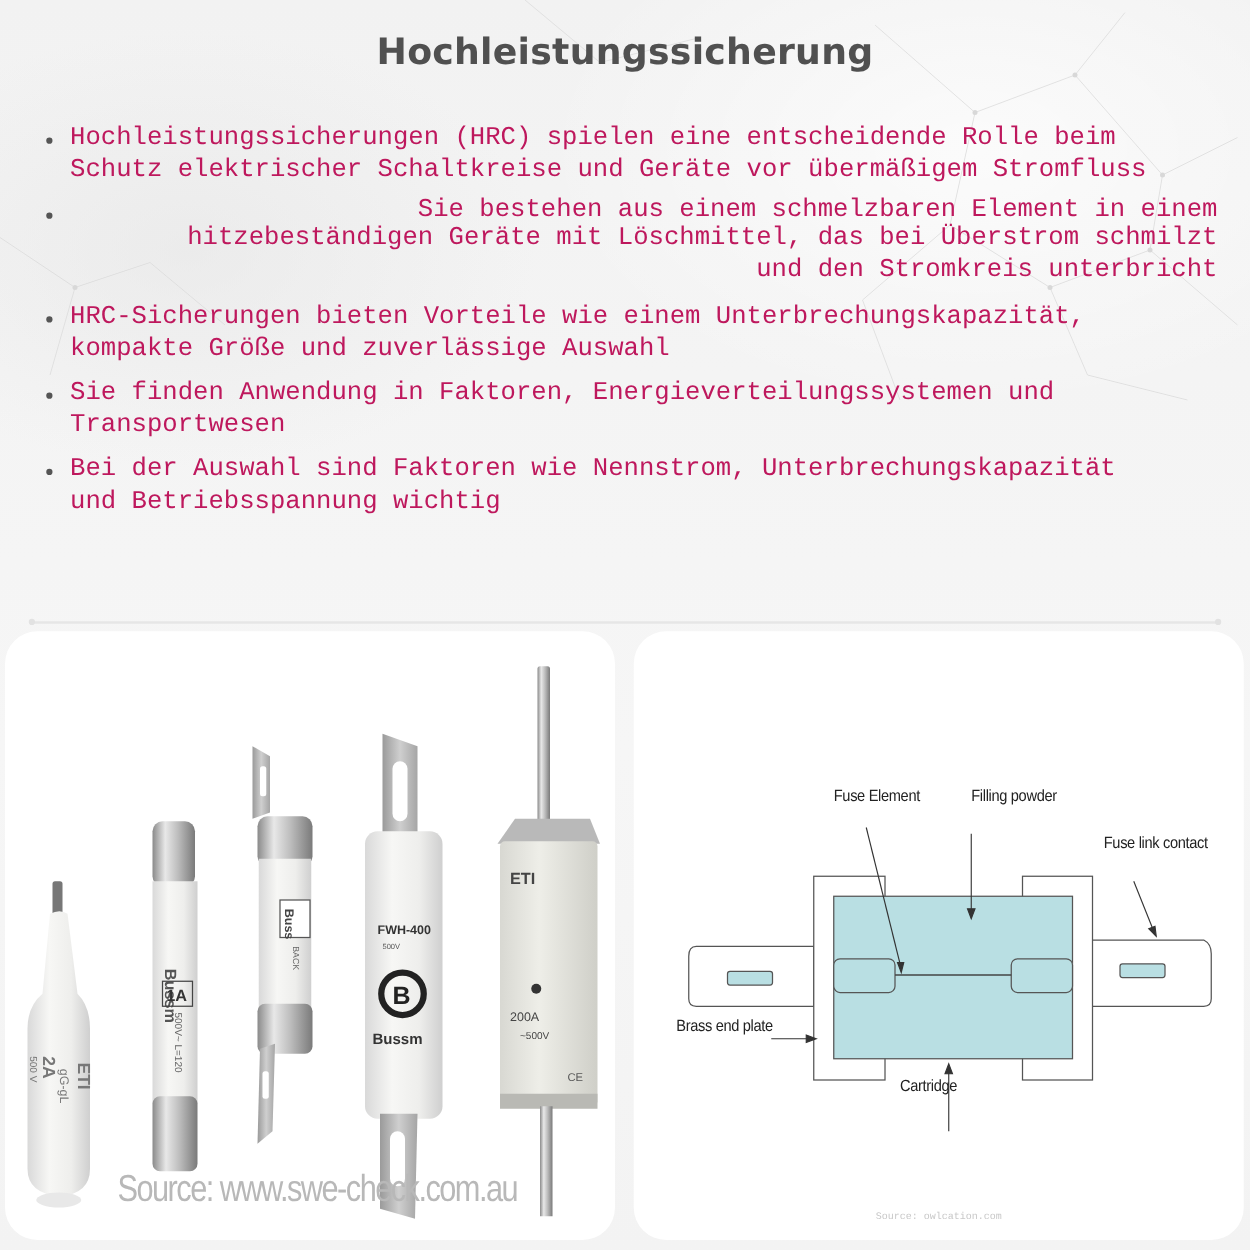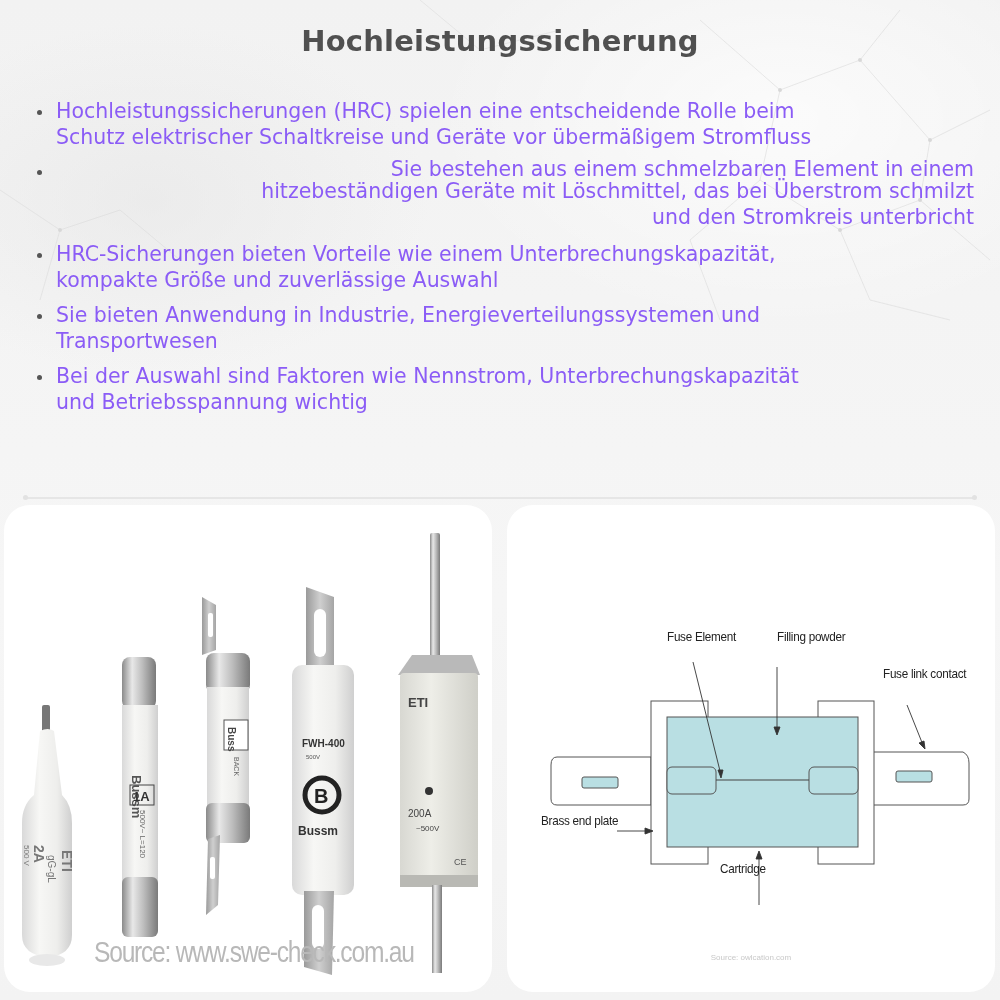--- a/index.html
+++ b/index.html
@@ -21,22 +21,23 @@
     position: absolute; top: 24px; left: 0; width: 1000px; text-align: center;
     font-size: 29px; font-weight: bold; color: #505050; letter-spacing: 0.2px;
     margin: 0;
   }
   .bullets {
     position: absolute; top: 98px; left: 34px; width: 940px;
     list-style: none; margin: 0; padding: 0;
   }
   .bullets li {
     position: relative; padding-left: 22px;
-    font-size: 20.5px; line-height: 26px; color: #8b5cf6;
+    font-size: 20.5px; line-height: 26px; color: #be185d;
     margin-bottom: 9px;
+    font-family: Liberation Mono, monospace;
   }
   .bullets li::before {
     content: ""; position: absolute; left: 3px; top: 12px;
     width: 5px; height: 5px; border-radius: 50%; background: #555;
   }
   .bullets li.tight { line-height: 22px; }
   .bullets li.tight .l3 { display: block; line-height: 30px; }
   .divider {
     position: absolute; top: 497px; left: 25px; width: 950px; height: 2px;
     background: #e6e6e6; border-radius: 1px;
@@ -52,22 +53,22 @@
   }
   .card.left { left: 4px; width: 488px; }
   .card.right { left: 507px; width: 488px; }
   .source-left {
     position: absolute; left: 90px; top: 430px;
     font-family: "Liberation Sans", sans-serif; font-size: 30px; color: #b8b8b8;
     letter-spacing: -1.5px; transform: scaleX(0.82); transform-origin: left center;
     white-space: nowrap;
   }
   .source-right {
-    position: absolute; left: 0; width: 488px; top: 448px; text-align: center;
-    font-family: Liberation Sans, sans-serif; font-size: 8px; color: #c8c8c8;
+    position: absolute; left: 0; width: 488px; top: 464px; text-align: center;
+    font-family: Liberation Mono, monospace; font-size: 8px; color: #c8c8c8;
   }
   .diag-label {
     position: absolute; font-family: "Liberation Sans", sans-serif;
     font-size: 13px; color: #222; white-space: nowrap; letter-spacing: -0.3px;
     transform: scaleX(0.9); transform-origin: left center;
   }
 </style>
 </head>
 <body>
 
@@ -105,21 +106,21 @@
   <li class="tight" style="margin-top:-1px;text-align:right;">
     <span>Sie bestehen aus einem schmelzbaren Element in einem</span><br>
     <span>hitzebeständigen Geräte mit Löschmittel, das bei Überstrom schmilzt</span>
     <span class="l3">und den Stromkreis unterbricht</span>
   </li>
   <li>
     <span>HRC-Sicherungen bieten Vorteile wie einem Unterbrechungskapazität,</span><br>
     <span>kompakte Größe und zuverlässige Auswahl</span>
   </li>
   <li style="margin-top:8px;">
-    <span>Sie bieten Anwendung in Industrie, Energieverteilungssystemen und</span><br>
+    <span>Sie finden Anwendung in Faktoren, Energieverteilungssystemen und</span><br>
     <span>Transportwesen</span>
   </li>
   <li style="margin-top:8px;">
     <span>Bei der Auswahl sind Faktoren wie Nennstrom, Unterbrechungskapazität</span><br>
     <span>und Betriebsspannung wichtig</span>
   </li>
 </ul>
 
 <div class="divider"></div>
 

